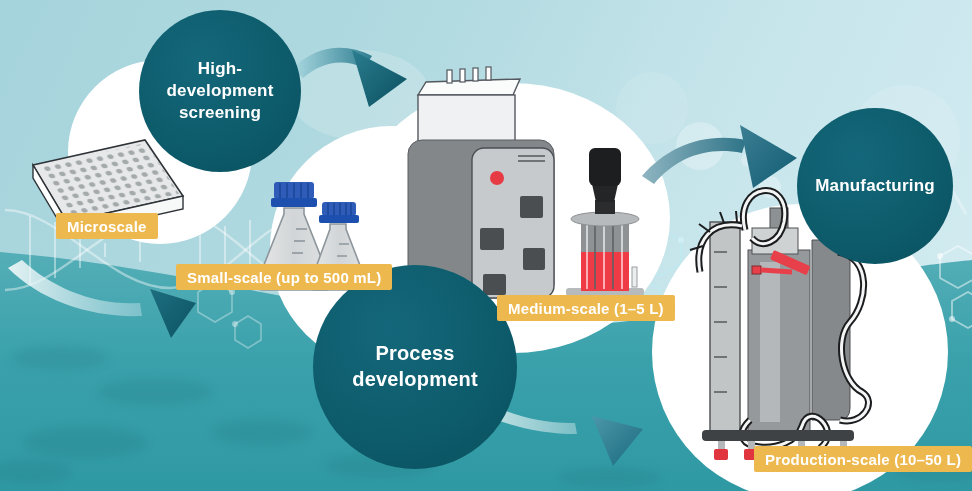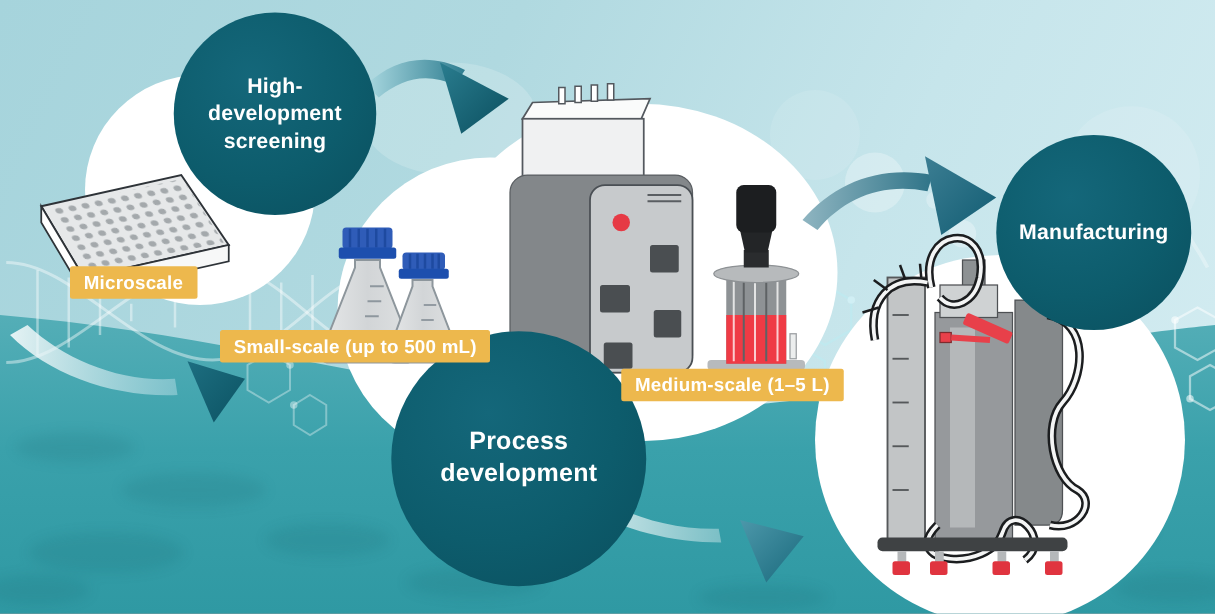--- a/index.html
+++ b/index.html
@@ -336,14 +336,15 @@
     <span>Process</span>
     <span>development</span>
   </div>
   <div class="stage-circle circle-mfg">
     <span>Manufacturing</span>
   </div>
 
   <div class="scale-label label-micro">Microscale</div>
   <div class="scale-label label-small">Small-scale (up to 500 mL)</div>
   <div class="scale-label label-medium">Medium-scale (1–5 L)</div>
+  <div class="scale-label label-production">Production-scale (10–50 L)</div>
 
 </div>
 
 </body></html>

